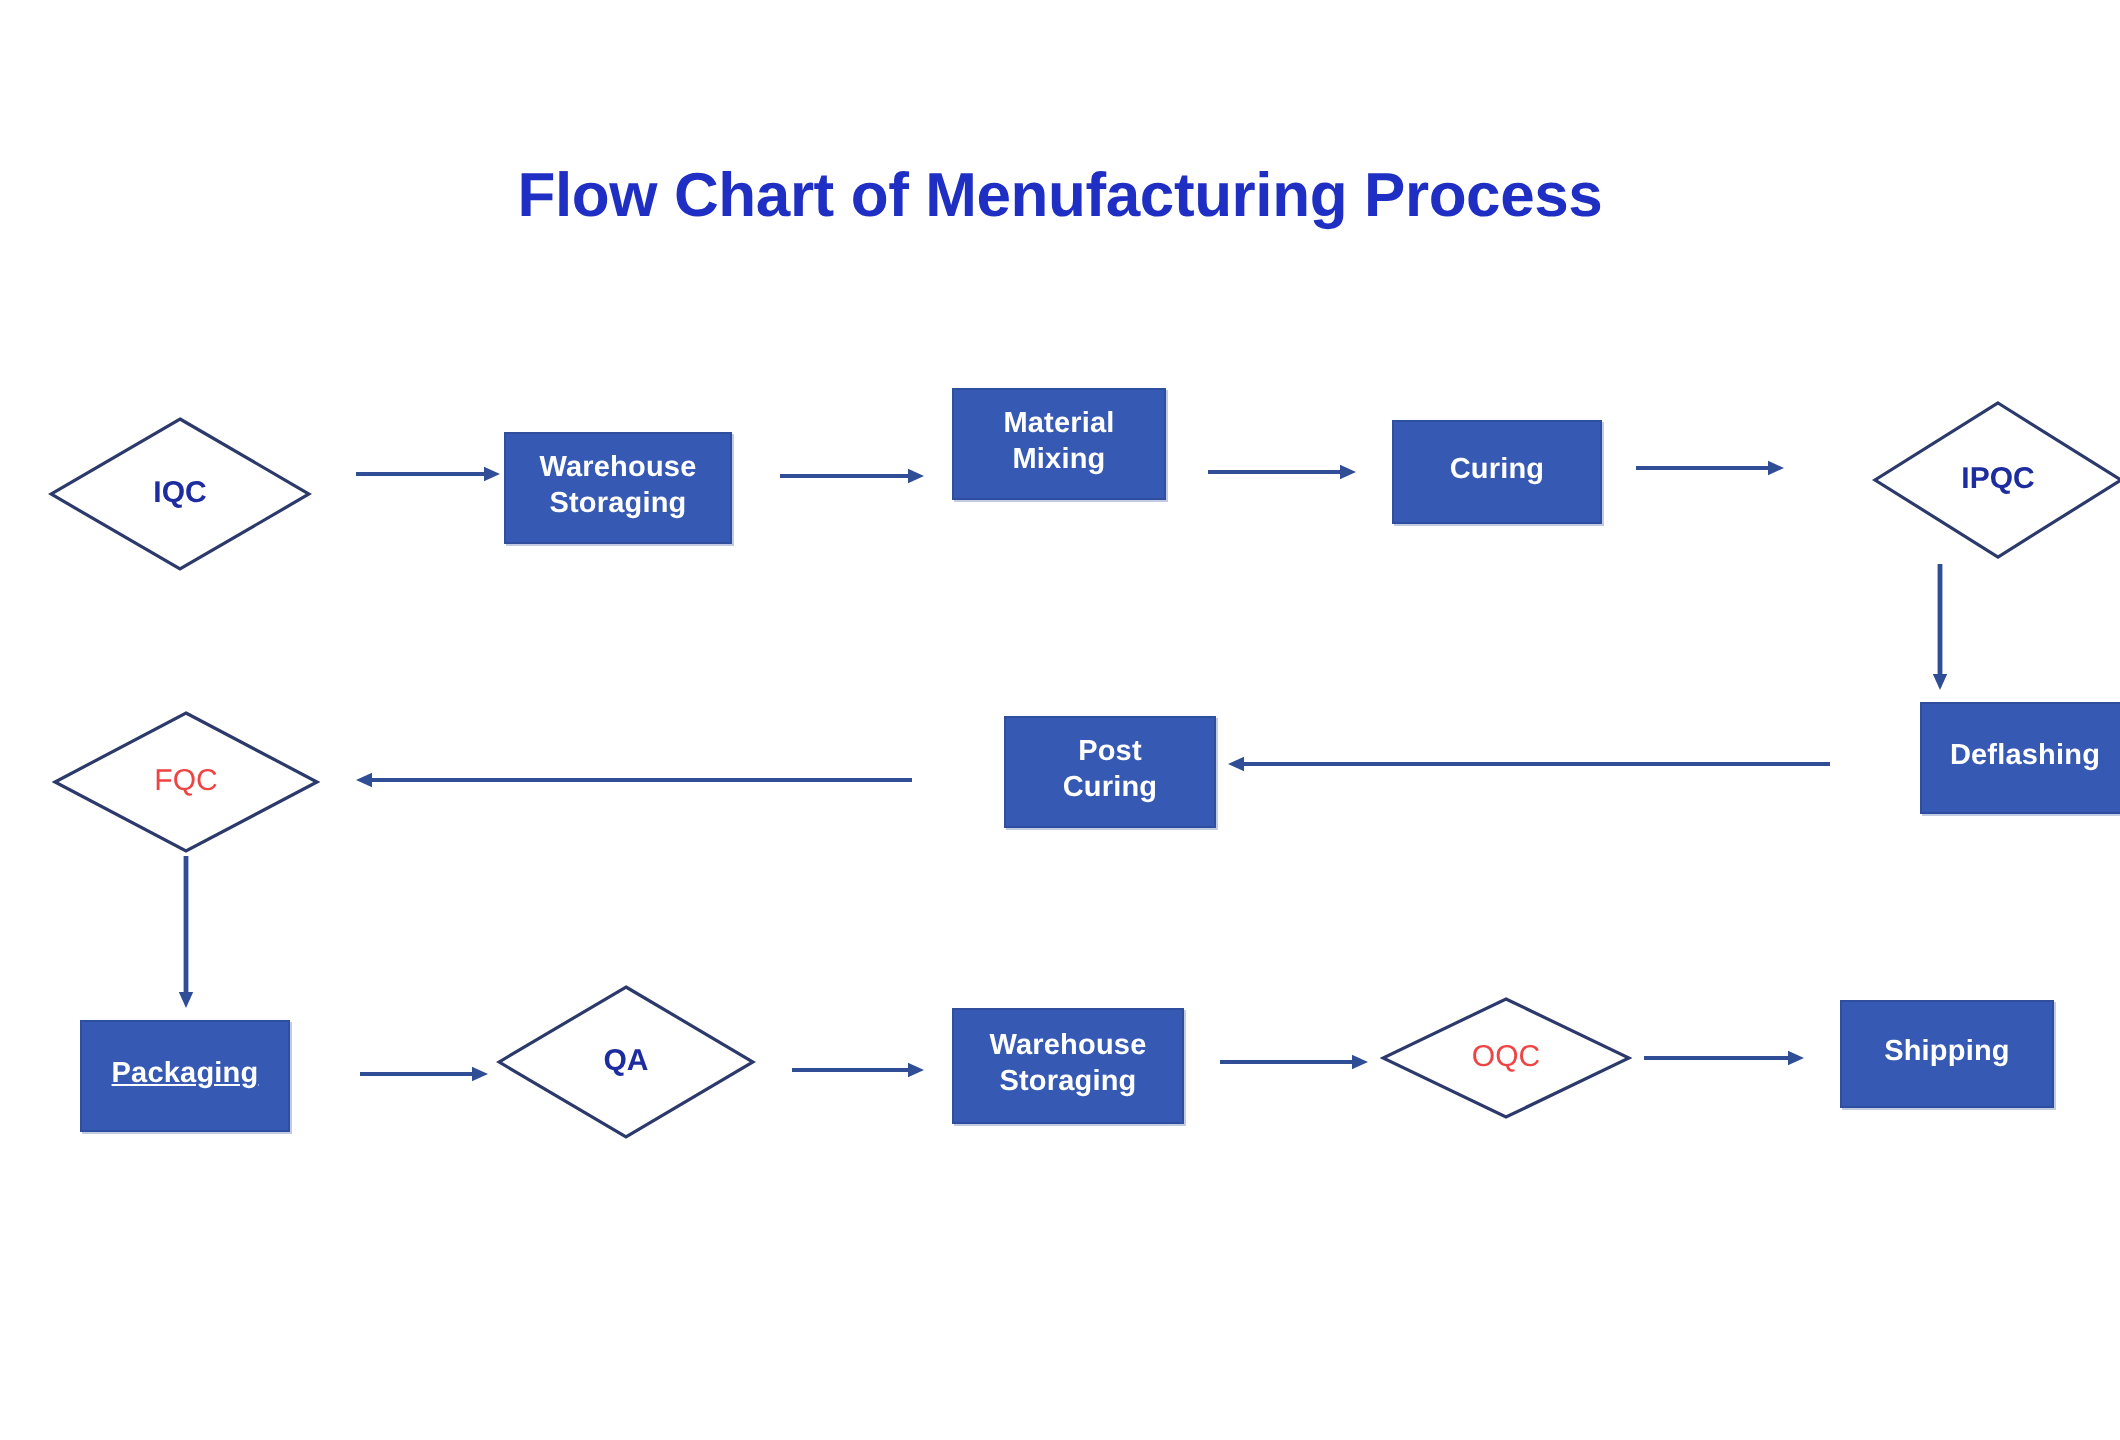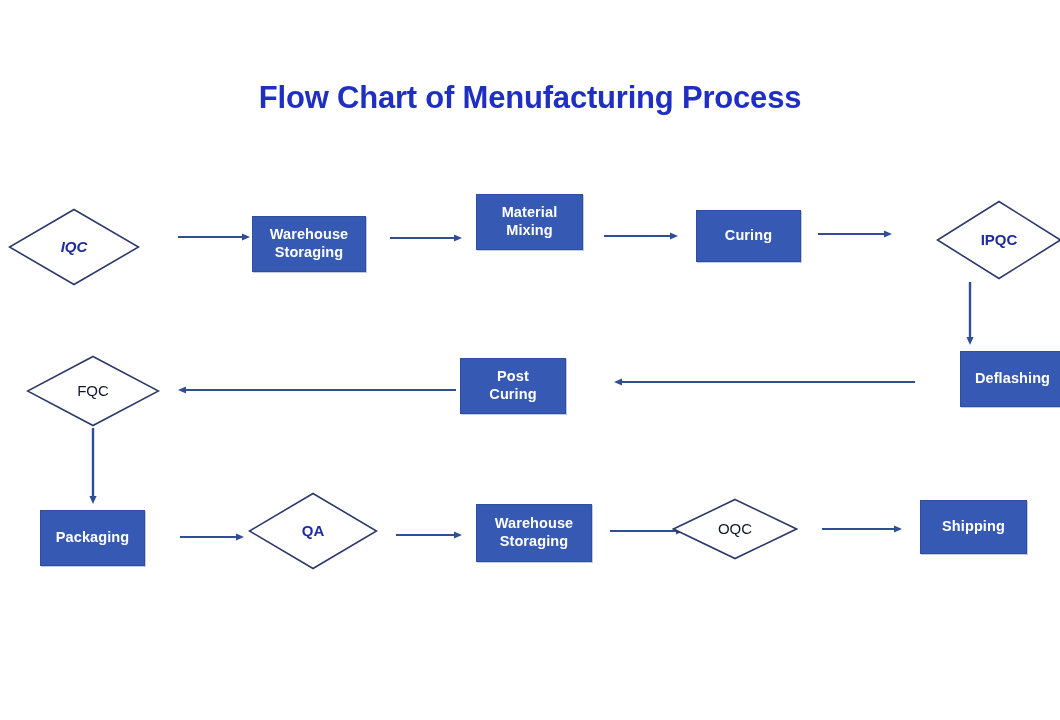--- a/index.html
+++ b/index.html
@@ -87,21 +87,21 @@
     color: #22309c;
     font-size: 15px;
     line-height: 1.2;
   }
   .node-diamond.weight-bold .diamond-label {
     font-weight: bold;
     color: #1d2c9e;
   }
   .node-diamond.weight-regular .diamond-label {
     font-weight: normal;
-    color: #0f172a;
+    color: #ef4444;
   }
 
   .node-label {
     display: block;
     white-space: pre-line;
   }
 </style>
 </head>
 <body>
 
@@ -154,21 +154,21 @@
         <line x1="610" y1="531" x2="676" y2="531" stroke="#2f4e95" stroke-width="2" stroke-linecap="butt"></line>
         <polygon points="684,531 676,527.4 676,534.6" fill="#2f4e95"></polygon>
       </g>
       <g>
         <line x1="822" y1="529" x2="894" y2="529" stroke="#2f4e95" stroke-width="2" stroke-linecap="butt"></line>
         <polygon points="902,529 894,525.4 894,532.6" fill="#2f4e95"></polygon>
       </g>
     </svg>
 
   <div id="nodes-layer">
-      <div class="node node-diamond weight-bold" style="left: 8px; top: 208px; width: 132px; height: 78px; font-style: italic;">
+      <div class="node node-diamond weight-bold" style="left: 24px; top: 208px; width: 132px; height: 78px;">
         <svg class="diamond-svg" viewBox="0 0 132 78" preserveAspectRatio="none">
           <polygon points="66,1.5 130.5,39 66,76.5 1.5,39" fill="#ffffff" stroke="#2c3a6b" stroke-width="1.6"></polygon>
         </svg>
         <span class="diamond-label node-label">IQC</span>
       </div>
       <div class="node node-box" style="left: 252px; top: 216px; width: 114px; height: 56px;">
         <span class="node-label">Warehouse
 Storaging</span>
       </div>
       <div class="node node-box" style="left: 476px; top: 194px; width: 107px; height: 56px;">
@@ -180,44 +180,44 @@
       </div>
       <div class="node node-diamond weight-bold" style="left: 936px; top: 200px; width: 126px; height: 80px;">
         <svg class="diamond-svg" viewBox="0 0 126 80" preserveAspectRatio="none">
           <polygon points="63,1.5 124.5,40 63,78.5 1.5,40" fill="#ffffff" stroke="#2c3a6b" stroke-width="1.6"></polygon>
         </svg>
         <span class="diamond-label node-label">IPQC</span>
       </div>
       <div class="node node-box" style="left: 960px; top: 351px; width: 105px; height: 56px;">
         <span class="node-label">Deflashing</span>
       </div>
-      <div class="node node-box" style="left: 460px; top: 358px; width: 106px; height: 56px;">
+      <div class="node node-box" style="left: 502px; top: 358px; width: 106px; height: 56px;">
         <span class="node-label">Post
 Curing</span>
       </div>
       <div class="node node-diamond weight-regular" style="left: 26px; top: 355px; width: 134px; height: 72px;">
         <svg class="diamond-svg" viewBox="0 0 134 72" preserveAspectRatio="none">
           <polygon points="67,1.5 132.5,36 67,70.5 1.5,36" fill="#ffffff" stroke="#2c3a6b" stroke-width="1.6"></polygon>
         </svg>
         <span class="diamond-label node-label">FQC</span>
       </div>
-      <div class="node node-box" style="left: 40px; top: 510px; width: 105px; height: 56px;">
+      <div class="node node-box" style="left: 40px; top: 510px; width: 105px; height: 56px; text-decoration: underline;">
         <span class="node-label">Packaging</span>
       </div>
       <div class="node node-diamond weight-bold" style="left: 248px; top: 492px; width: 130px; height: 78px;">
         <svg class="diamond-svg" viewBox="0 0 130 78" preserveAspectRatio="none">
           <polygon points="65,1.5 128.5,39 65,76.5 1.5,39" fill="#ffffff" stroke="#2c3a6b" stroke-width="1.6"></polygon>
         </svg>
         <span class="diamond-label node-label">QA</span>
       </div>
       <div class="node node-box" style="left: 476px; top: 504px; width: 116px; height: 58px;">
         <span class="node-label">Warehouse
 Storaging</span>
       </div>
-      <div class="node node-diamond weight-regular" style="left: 672px; top: 498px; width: 126px; height: 62px;">
+      <div class="node node-diamond weight-regular" style="left: 690px; top: 498px; width: 126px; height: 62px;">
         <svg class="diamond-svg" viewBox="0 0 126 62" preserveAspectRatio="none">
           <polygon points="63,1.5 124.5,31 63,60.5 1.5,31" fill="#ffffff" stroke="#2c3a6b" stroke-width="1.6"></polygon>
         </svg>
         <span class="diamond-label node-label">OQC</span>
       </div>
       <div class="node node-box" style="left: 920px; top: 500px; width: 107px; height: 54px;">
         <span class="node-label">Shipping</span>
       </div>
     </div>
 

